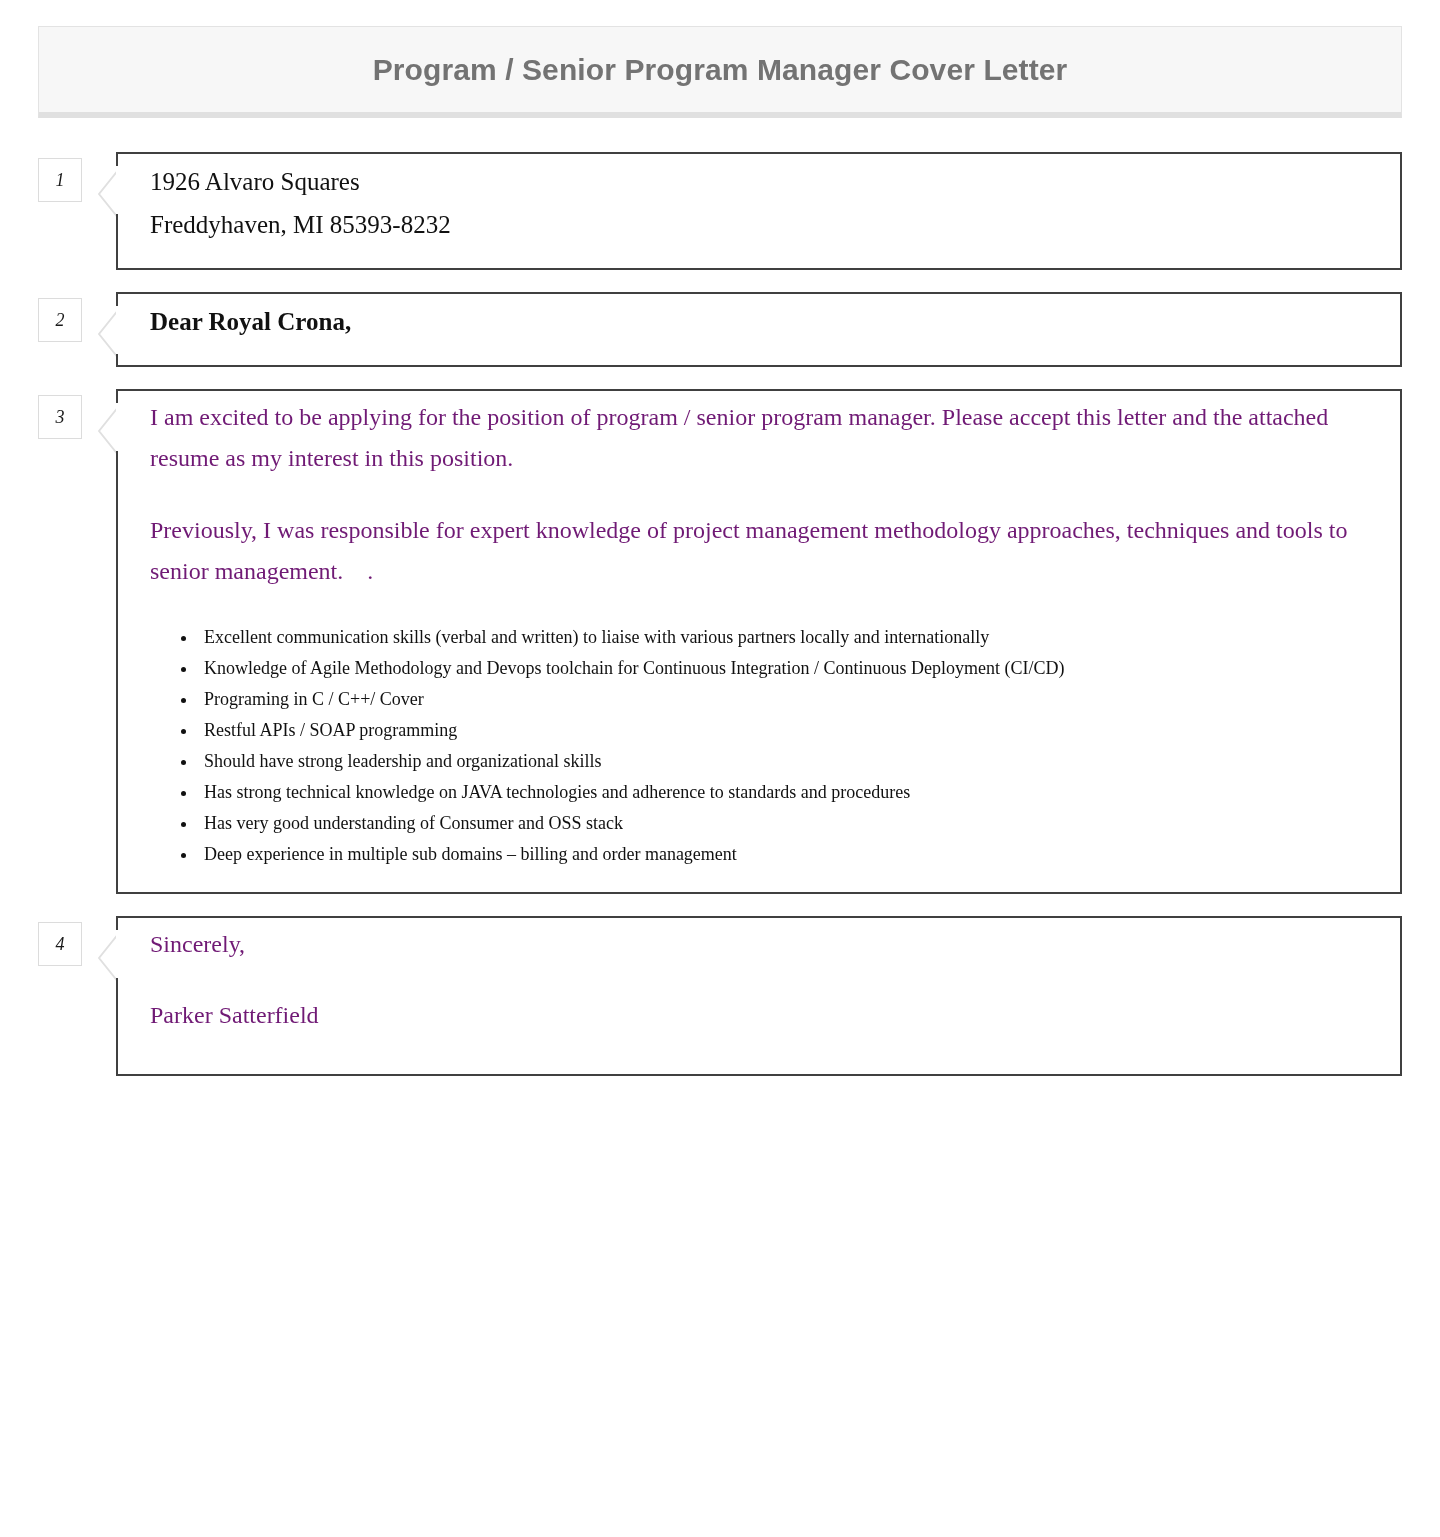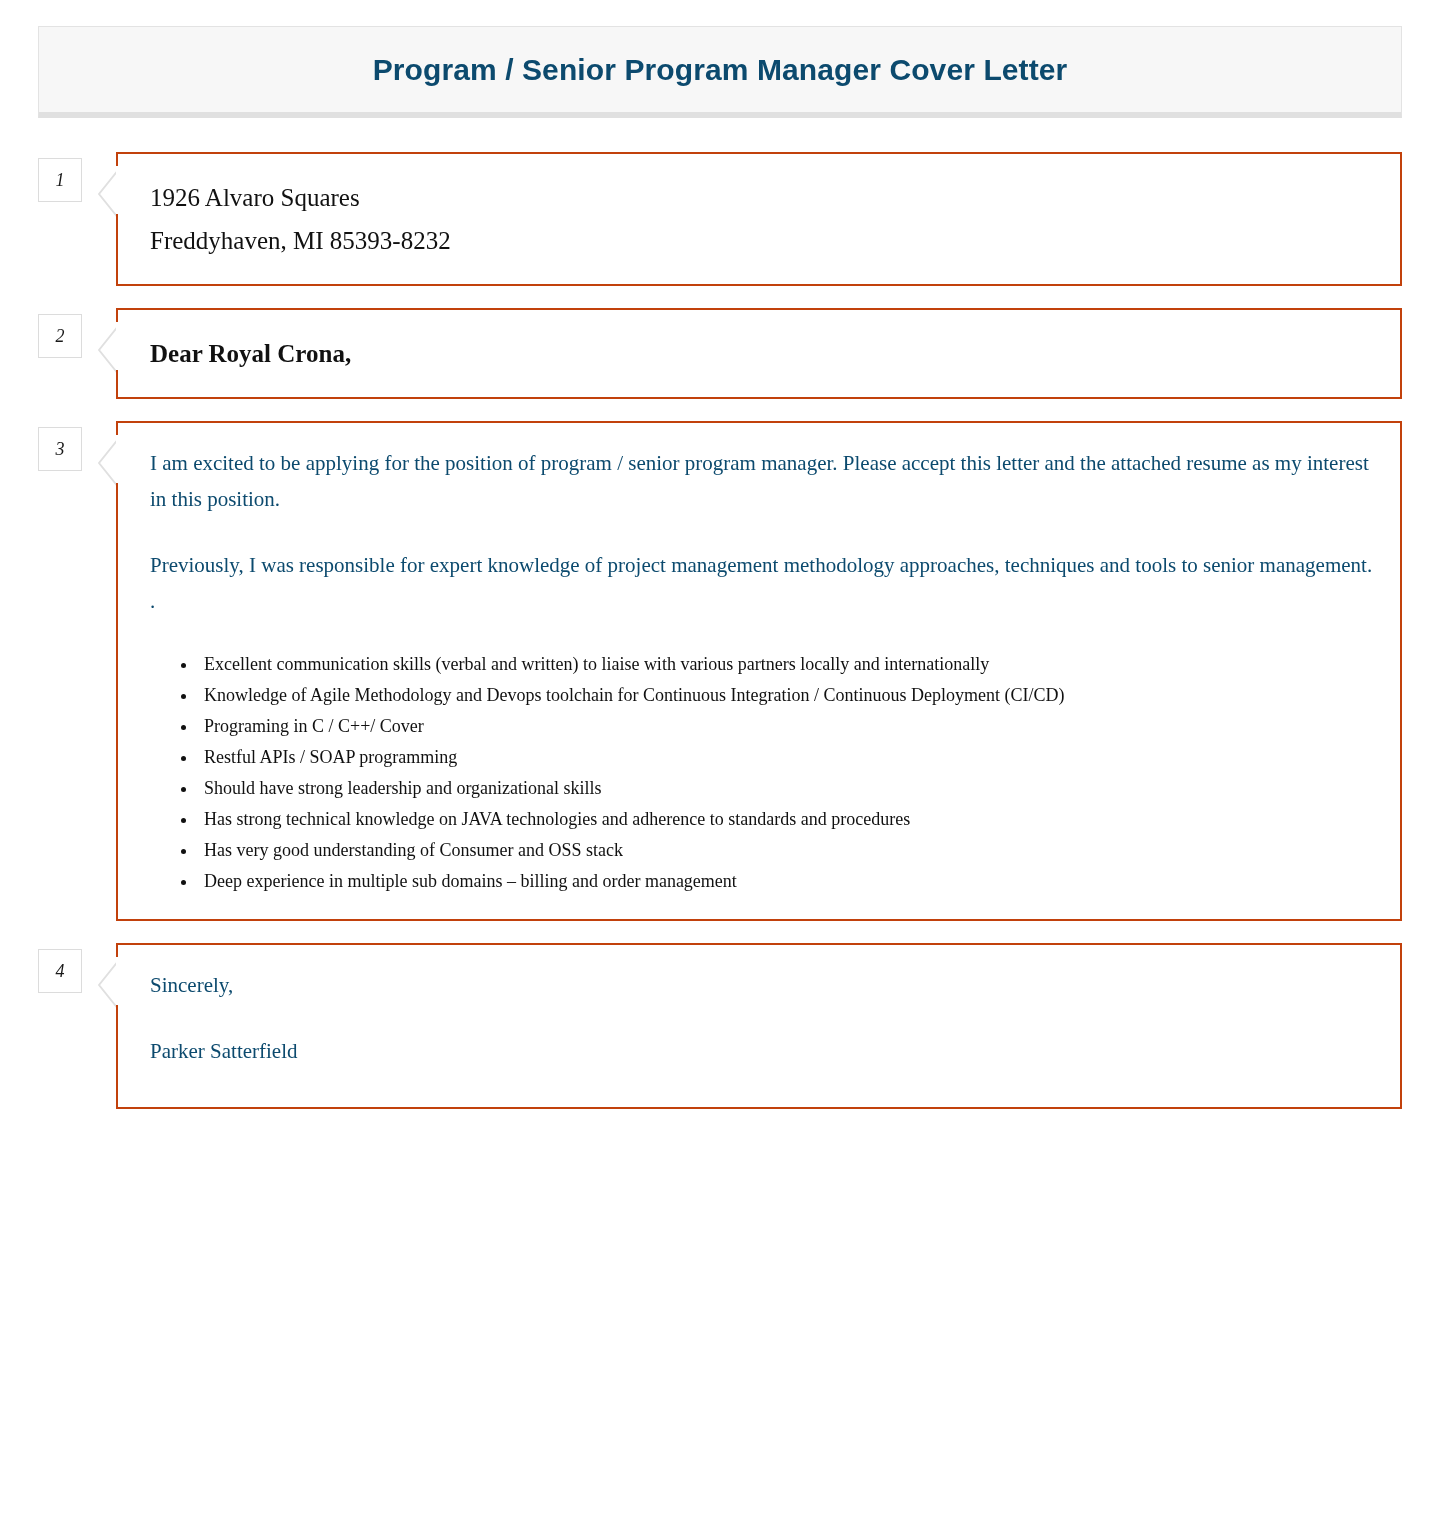--- a/index.html
+++ b/index.html
@@ -33,21 +33,21 @@
     border: 1px solid #e3e3e3;
     border-bottom: 6px solid #e0e0e0;
     padding: 26px 20px 24px 20px;
     text-align: center;
   }
   .doc-title {
     font-family: "Liberation Sans", sans-serif;
     font-weight: bold;
     font-size: 30px;
     line-height: 1.15;
-    color: #0c4a6e;
+    color: #737373;
     letter-spacing: 0.1px;
   }
 
   
   .sections {
     position: absolute;
     left: 38px;
     top: 152px;
     width: 1364px;
   }
@@ -82,22 +82,22 @@
     width: 22px;
     height: 52px;
     pointer-events: none;
   }
   .notch svg { display: block; }
 
   .card {
     margin-left: 78px;
     box-sizing: border-box;
     background: #ffffff;
-    border: 2px solid #c2410c;
-    padding: 22px 26px 22px 32px;
+    border: 2px solid #404040;
+    padding: 6px 26px 22px 32px;
     min-height: 64px;
   }
   
   .card.with-notch {
     position: relative;
   }
   .card.with-notch::before {
     content: "";
     position: absolute;
     left: -2px;
@@ -110,23 +110,23 @@
   .line {
     font-size: 25px;
     line-height: 1.72;
     color: #111111;
     white-space: pre-wrap;
   }
   .line.bold {
     font-weight: bold;
   }
   .para {
-    font-size: 21px;
+    font-size: 24px;
     line-height: 1.72;
-    color: #0c4a6e;
+    color: #701a75;
     margin: 0 0 30px 0;
     white-space: pre-wrap;
   }
   .para:last-child { margin-bottom: 16px; }
   .para.bold { font-weight: bold; }
   .para.tight { margin-bottom: 12px; }
 
   ul.bullets {
     margin: 0;
     padding: 0 0 0 48px;

